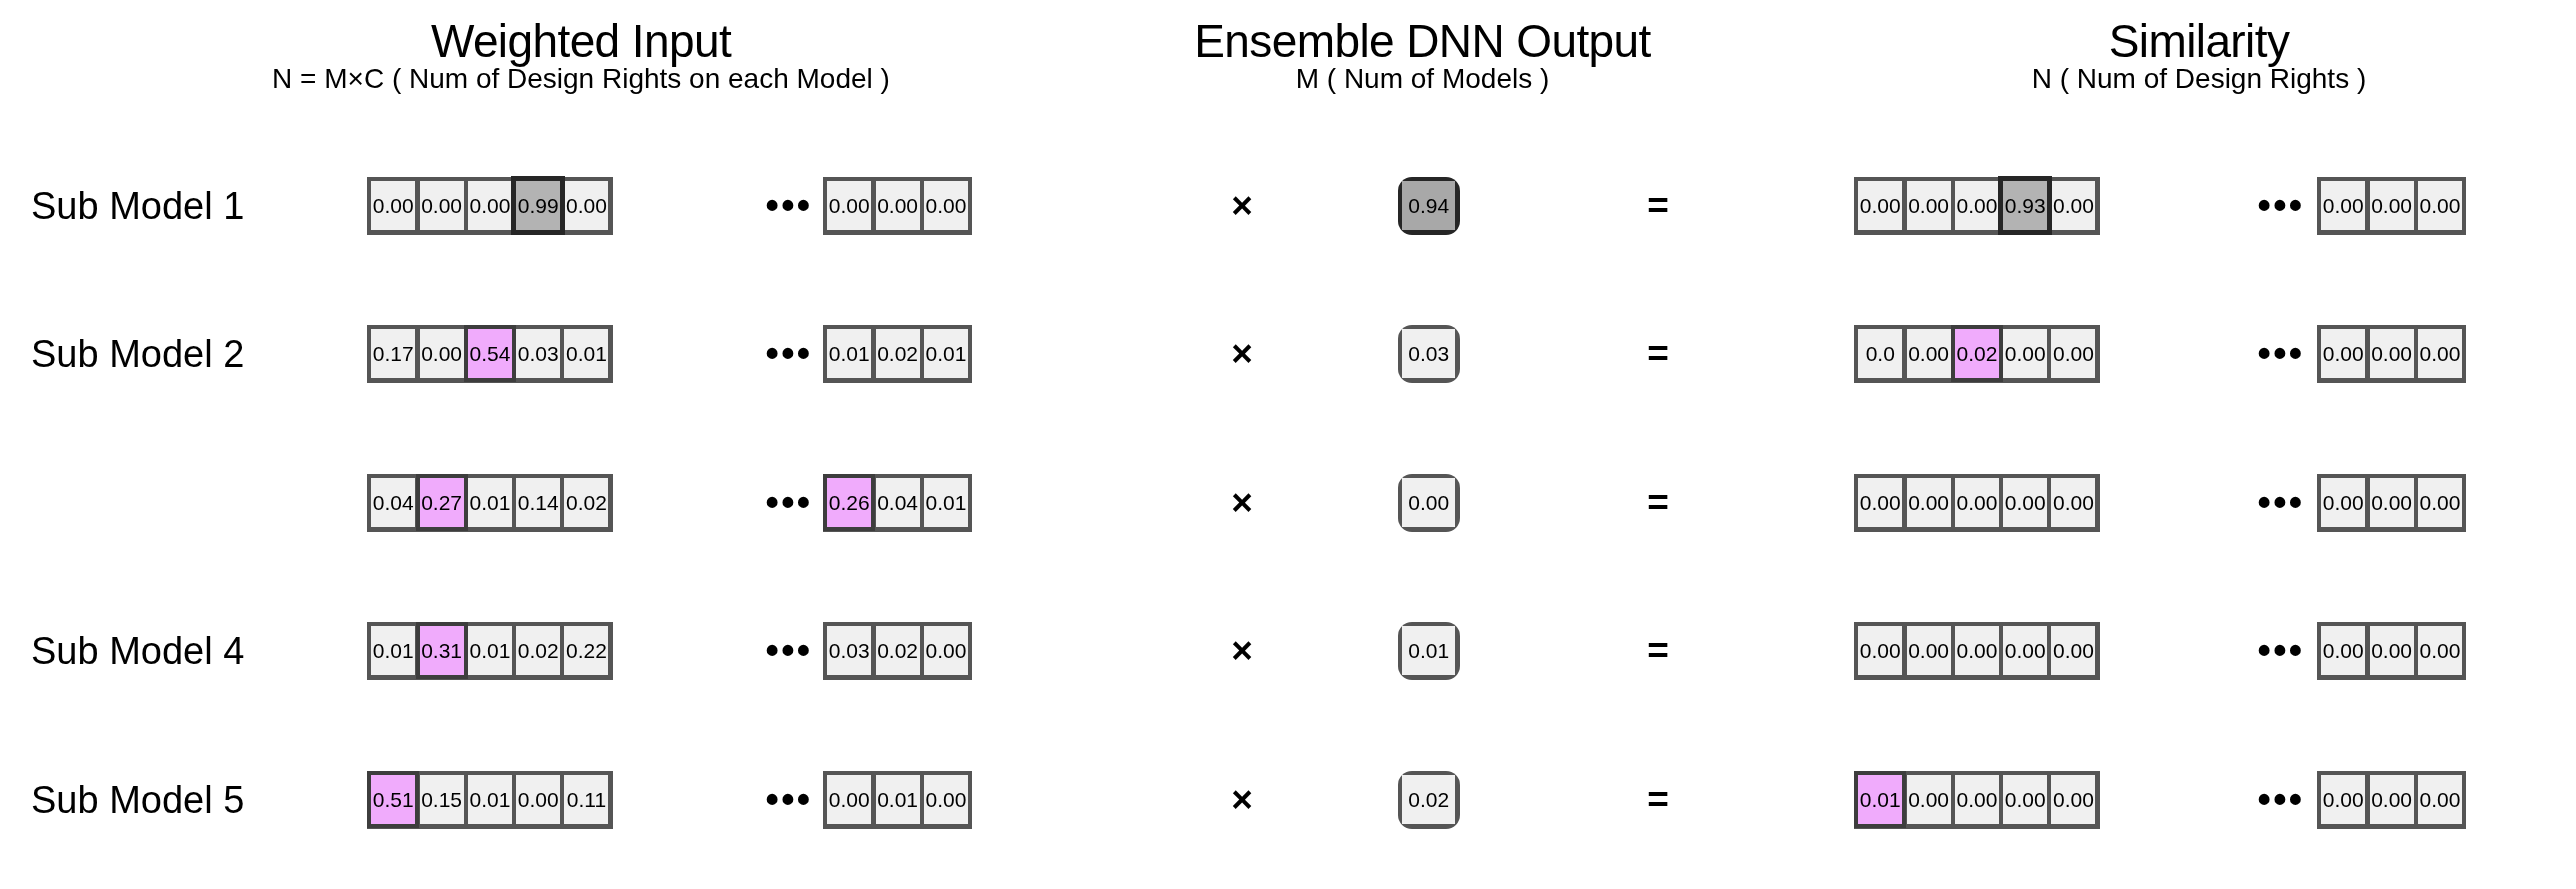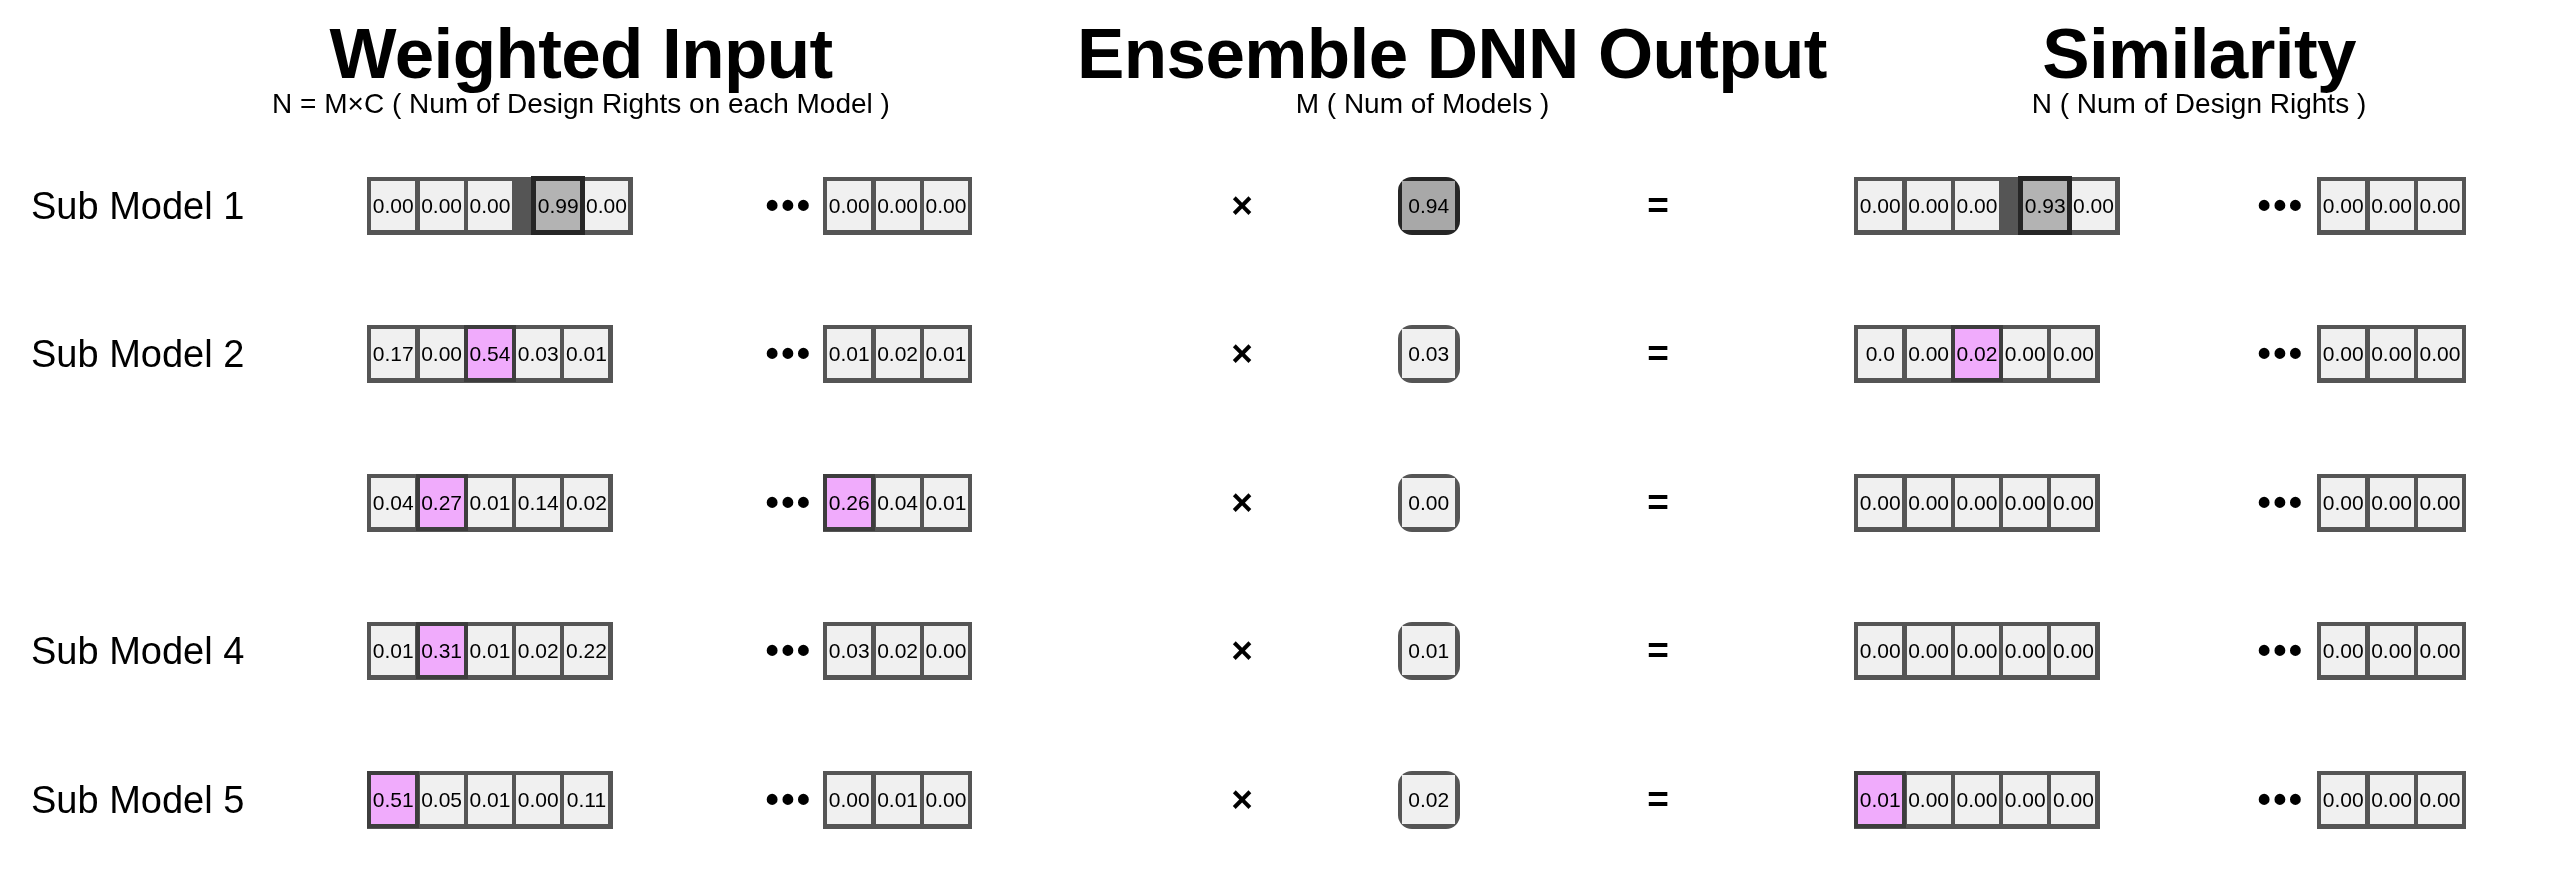--- a/index.html
+++ b/index.html
@@ -22,22 +22,22 @@
     top: 0;
     left: 0;
     width: 2576px;
     height: 153px;
   }
   .hdr-block {
     position: absolute;
     text-align: center;
   }
   .hdr-title {
-    font-size: 71px;
-    font-weight: 700;
+    font-size: 46px;
+    font-weight: 400;
     line-height: 1.0;
     letter-spacing: -0.6px;
     white-space: nowrap;
   }
   .hdr-sub {
     font-size: 28px;
     font-weight: 400;
     line-height: 1.0;
     margin-top: 1px;
     white-space: nowrap;
@@ -91,21 +91,20 @@
     position: relative;
   }
   .cell:last-child { margin-right: 0; }
 
   
   .cell.hl-strong {
     background: #b3b3b3;
     outline: 5.5px solid #262626;
     outline-offset: 0px;
     z-index: 3;
-    margin-left: 20px;
   }
   .cell.hl-soft {
     background: #f0abfc;
     outline: 4.9px solid #3d3d3d;
     outline-offset: 0px;
     z-index: 2;
     text-align: right;
   }
 
   
@@ -469,21 +468,21 @@
     </div>
     <div class="row" style="top: 760px;">
       <div class="row-label">
         <span>Sub Model 5</span>
       </div>
       <div class="cellgroup wi-left">
         <div class="cell c-wi hl-soft">
           <span>0.51</span>
         </div>
         <div class="cell c-wi">
-          <span>0.05</span>
+          <span>0.15</span>
         </div>
         <div class="cell c-wi">
           <span>0.01</span>
         </div>
         <div class="cell c-wi">
           <span>0.00</span>
         </div>
         <div class="cell c-wi">
           <span>0.11</span>
         </div>

